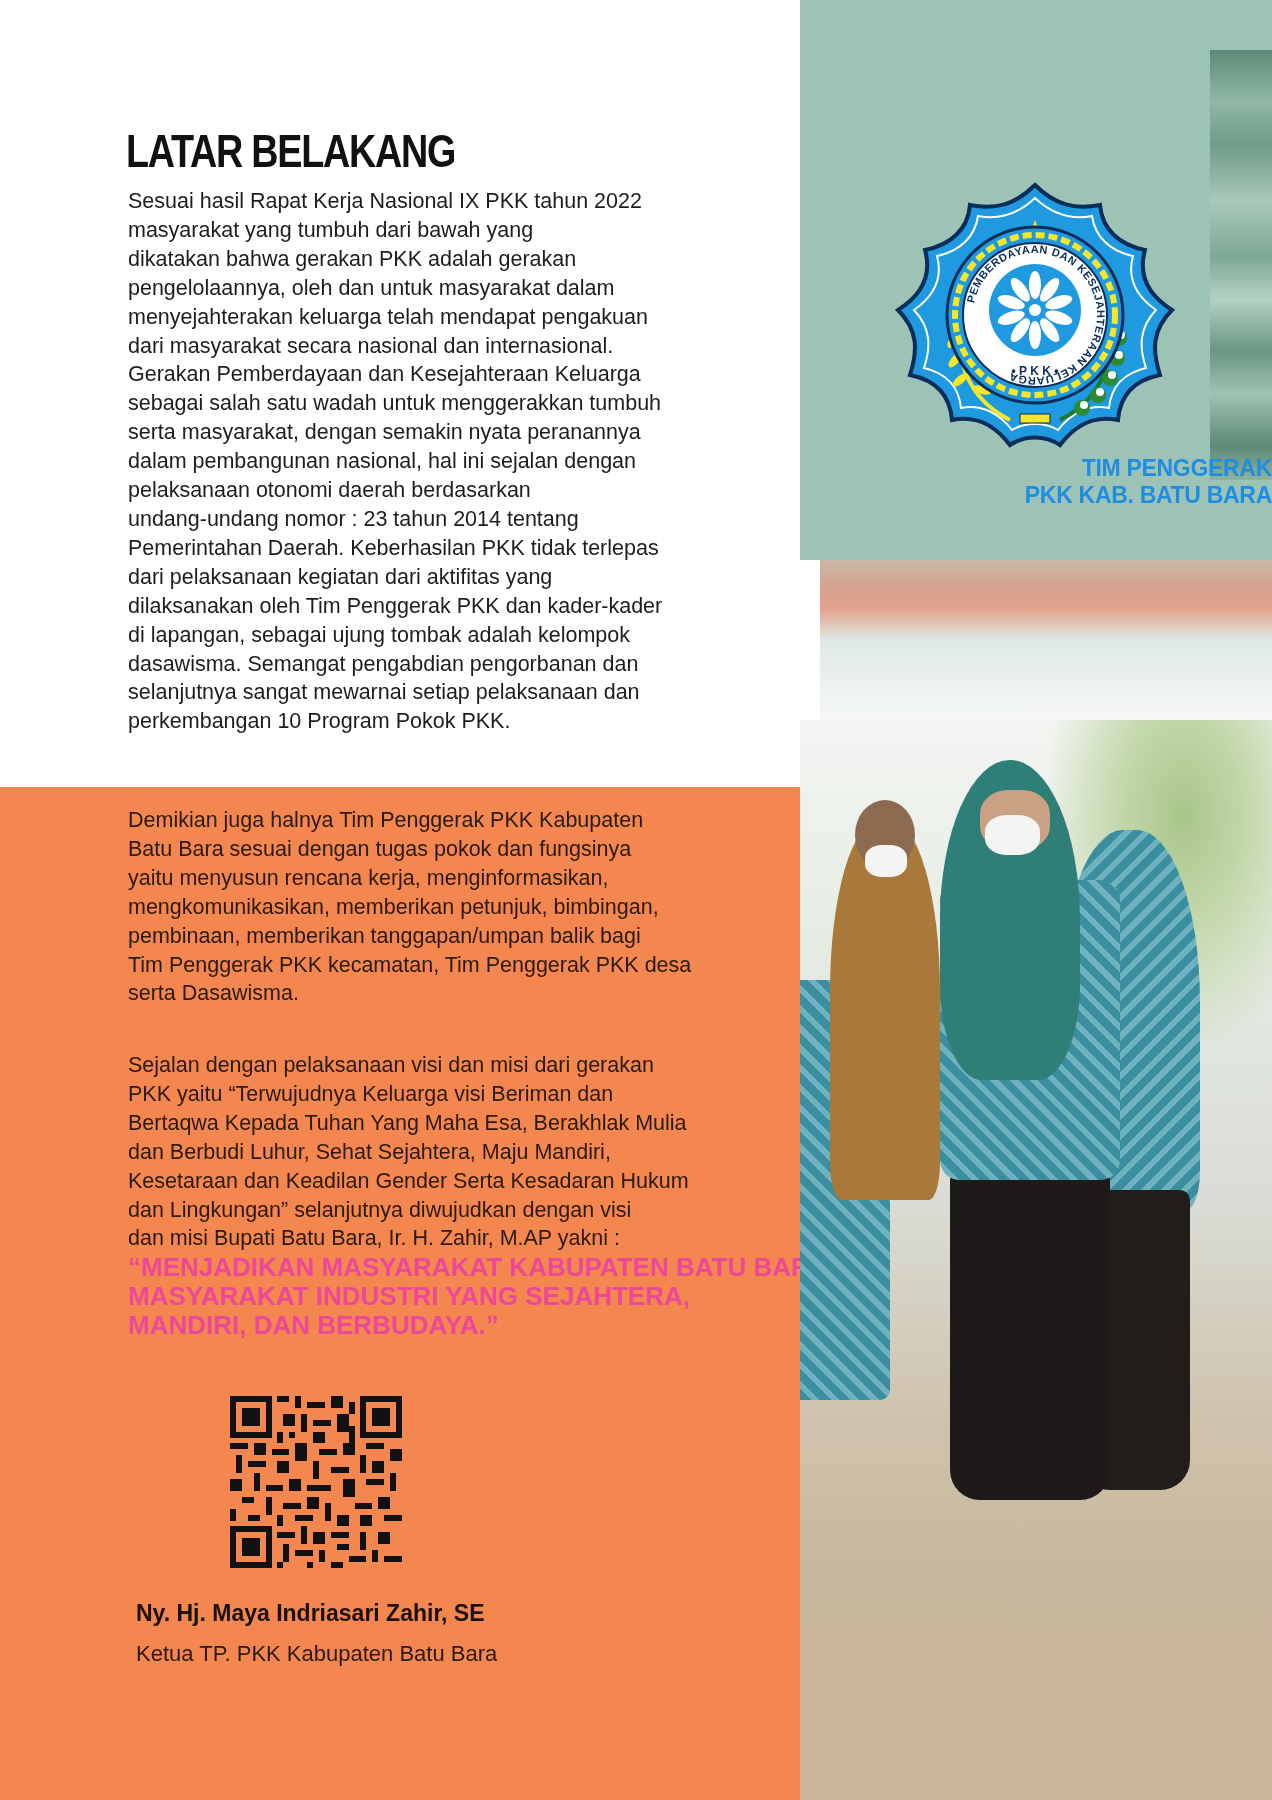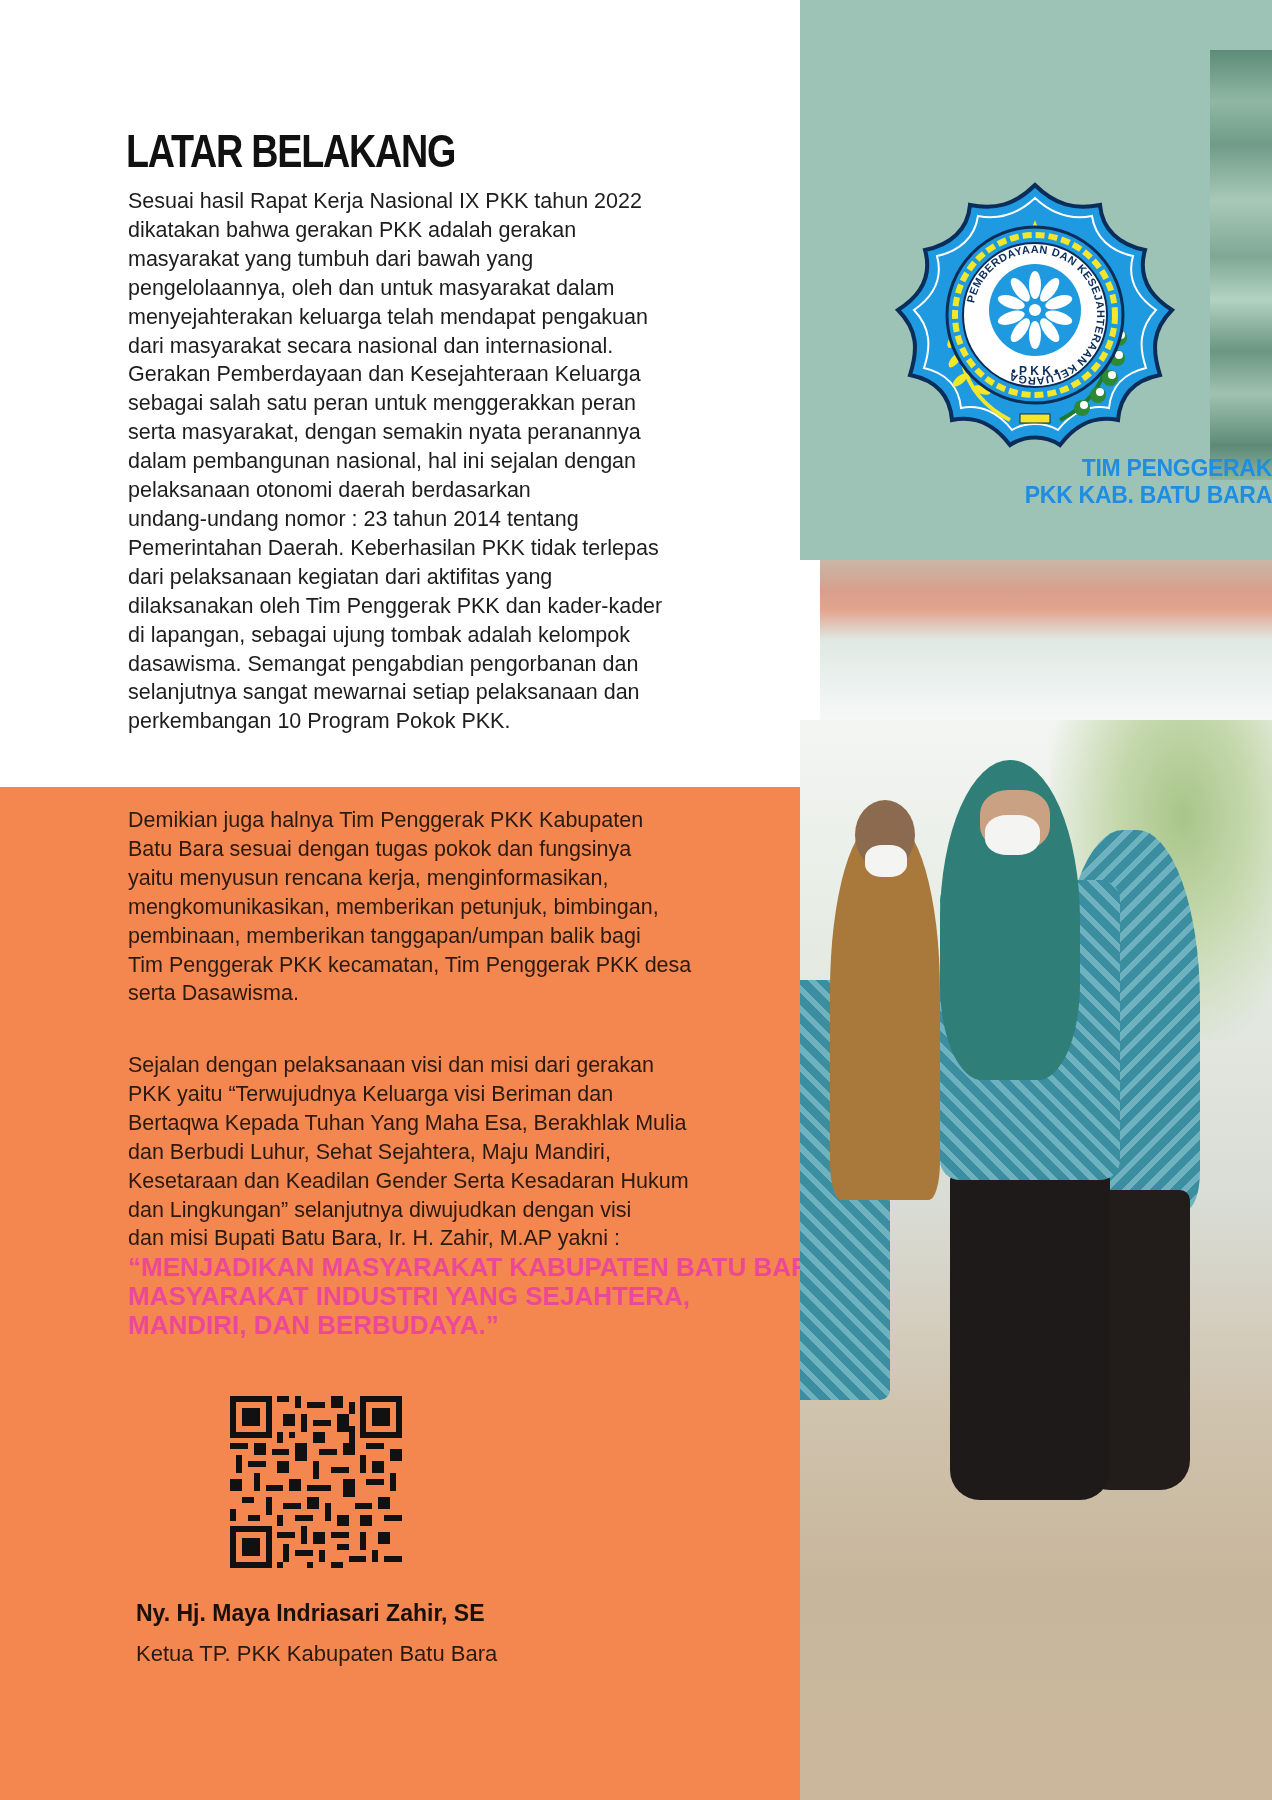--- a/index.html
+++ b/index.html
@@ -48,27 +48,27 @@
 </head>
 <body>
 
 <div class="left-top"></div>
 <div class="left-bottom"></div>
 
 <h1 class="heading">LATAR BELAKANG</h1>
 
 <p class="para p1">
   <span class="line">Sesuai hasil Rapat Kerja Nasional IX PKK tahun 2022</span>
+  <span class="line">masyarakat yang tumbuh dari bawah yang</span>
   <span class="line">dikatakan bahwa gerakan PKK adalah gerakan</span>
-  <span class="line">masyarakat yang tumbuh dari bawah yang</span>
   <span class="line">pengelolaannya, oleh dan untuk masyarakat dalam</span>
   <span class="line">menyejahterakan keluarga telah mendapat pengakuan</span>
   <span class="line">dari masyarakat secara nasional dan internasional.</span>
   <span class="line">Gerakan Pemberdayaan dan Kesejahteraan Keluarga</span>
-  <span class="line">sebagai salah satu peran untuk menggerakkan peran</span>
+  <span class="line">sebagai salah satu wadah untuk menggerakkan tumbuh</span>
   <span class="line">serta masyarakat, dengan semakin nyata peranannya</span>
   <span class="line">dalam pembangunan nasional, hal ini sejalan dengan</span>
   <span class="line">pelaksanaan otonomi daerah berdasarkan</span>
   <span class="line">undang-undang nomor : 23 tahun 2014 tentang</span>
   <span class="line">Pemerintahan Daerah. Keberhasilan PKK tidak terlepas</span>
   <span class="line">dari pelaksanaan kegiatan dari aktifitas yang</span>
   <span class="line">dilaksanakan oleh Tim Penggerak PKK dan kader-kader</span>
   <span class="line">di lapangan, sebagai ujung tombak adalah kelompok</span>
   <span class="line">dasawisma. Semangat pengabdian pengorbanan dan</span>
   <span class="line">selanjutnya sangat mewarnai setiap pelaksanaan dan</span>

